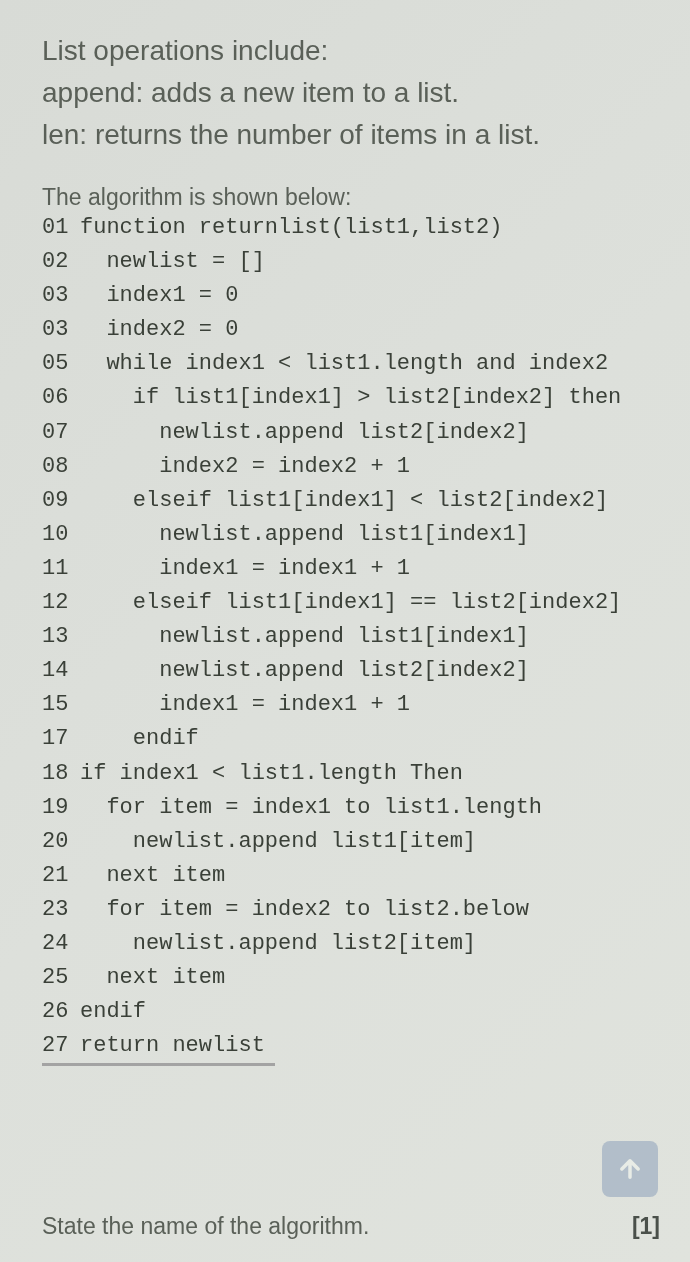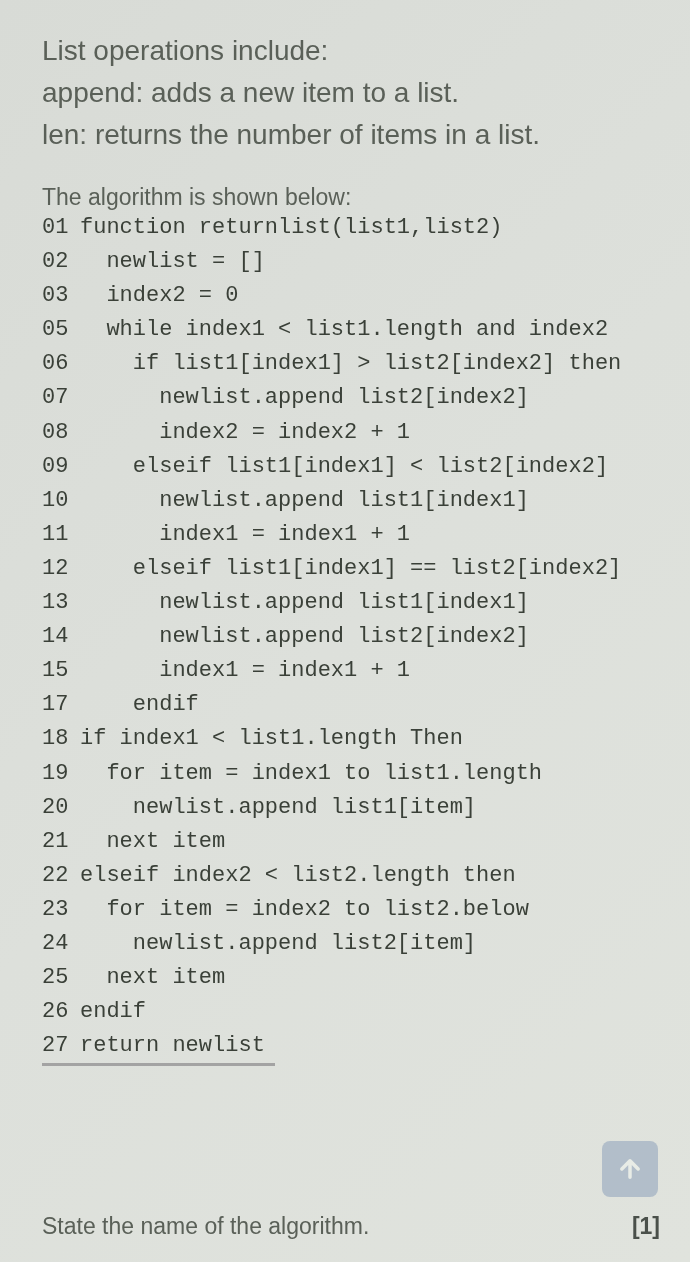--- a/index.html
+++ b/index.html
@@ -87,38 +87,38 @@
   <span class="intro-line">List operations include:</span>
   <span class="intro-line">append: adds a new item to a list.</span>
   <span class="intro-line">len: returns the number of items in a list.</span>
 </div>
 
 <div class="algo-intro">The algorithm is shown below:</div>
 
 <div class="code-block" id="code-container">
     <div class="code-line"><span class="line-num">01</span><span>function returnlist(list1,list2)</span></div>
     <div class="code-line"><span class="line-num">02</span><span>  newlist = []</span></div>
+    <div class="code-line"><span class="line-num">03</span><span>  index1 = 0</span></div>
     <div class="code-line"><span class="line-num">03</span><span>  index2 = 0</span></div>
     <div class="code-line"><span class="line-num">05</span><span>  while index1 &lt; list1.length and index2</span></div>
     <div class="code-line"><span class="line-num">06</span><span>    if list1[index1] &gt; list2[index2] then</span></div>
     <div class="code-line"><span class="line-num">07</span><span>      newlist.append list2[index2]</span></div>
     <div class="code-line"><span class="line-num">08</span><span>      index2 = index2 + 1</span></div>
     <div class="code-line"><span class="line-num">09</span><span>    elseif list1[index1] &lt; list2[index2]</span></div>
     <div class="code-line"><span class="line-num">10</span><span>      newlist.append list1[index1]</span></div>
     <div class="code-line"><span class="line-num">11</span><span>      index1 = index1 + 1</span></div>
     <div class="code-line"><span class="line-num">12</span><span>    elseif list1[index1] == list2[index2]</span></div>
     <div class="code-line"><span class="line-num">13</span><span>      newlist.append list1[index1]</span></div>
     <div class="code-line"><span class="line-num">14</span><span>      newlist.append list2[index2]</span></div>
     <div class="code-line"><span class="line-num">15</span><span>      index1 = index1 + 1</span></div>
     <div class="code-line"><span class="line-num">17</span><span>    endif</span></div>
     <div class="code-line"><span class="line-num">18</span><span>if index1 &lt; list1.length Then</span></div>
     <div class="code-line"><span class="line-num">19</span><span>  for item = index1 to list1.length</span></div>
     <div class="code-line"><span class="line-num">20</span><span>    newlist.append list1[item]</span></div>
     <div class="code-line"><span class="line-num">21</span><span>  next item</span></div>
-    <div class="code-line"><span class="line-num">22</span><span>elseif index2 &lt; list2.length then</span></div>
     <div class="code-line"><span class="line-num">23</span><span>  for item = index2 to list2.below</span></div>
     <div class="code-line"><span class="line-num">24</span><span>    newlist.append list2[item]</span></div>
     <div class="code-line"><span class="line-num">25</span><span>  next item</span></div>
     <div class="code-line"><span class="line-num">26</span><span>endif</span></div>
     <div class="code-line"><span class="last-line"><span class="line-num">27</span><span>return newlist</span></span></div>
   </div>
 
 <div class="arrow-button">
   <svg viewBox="0 0 24 24" fill="none" stroke="#e8ece6" stroke-width="3" stroke-linecap="round" stroke-linejoin="round">
     <path d="M12 19V5M5 12l7-7 7 7"></path>

